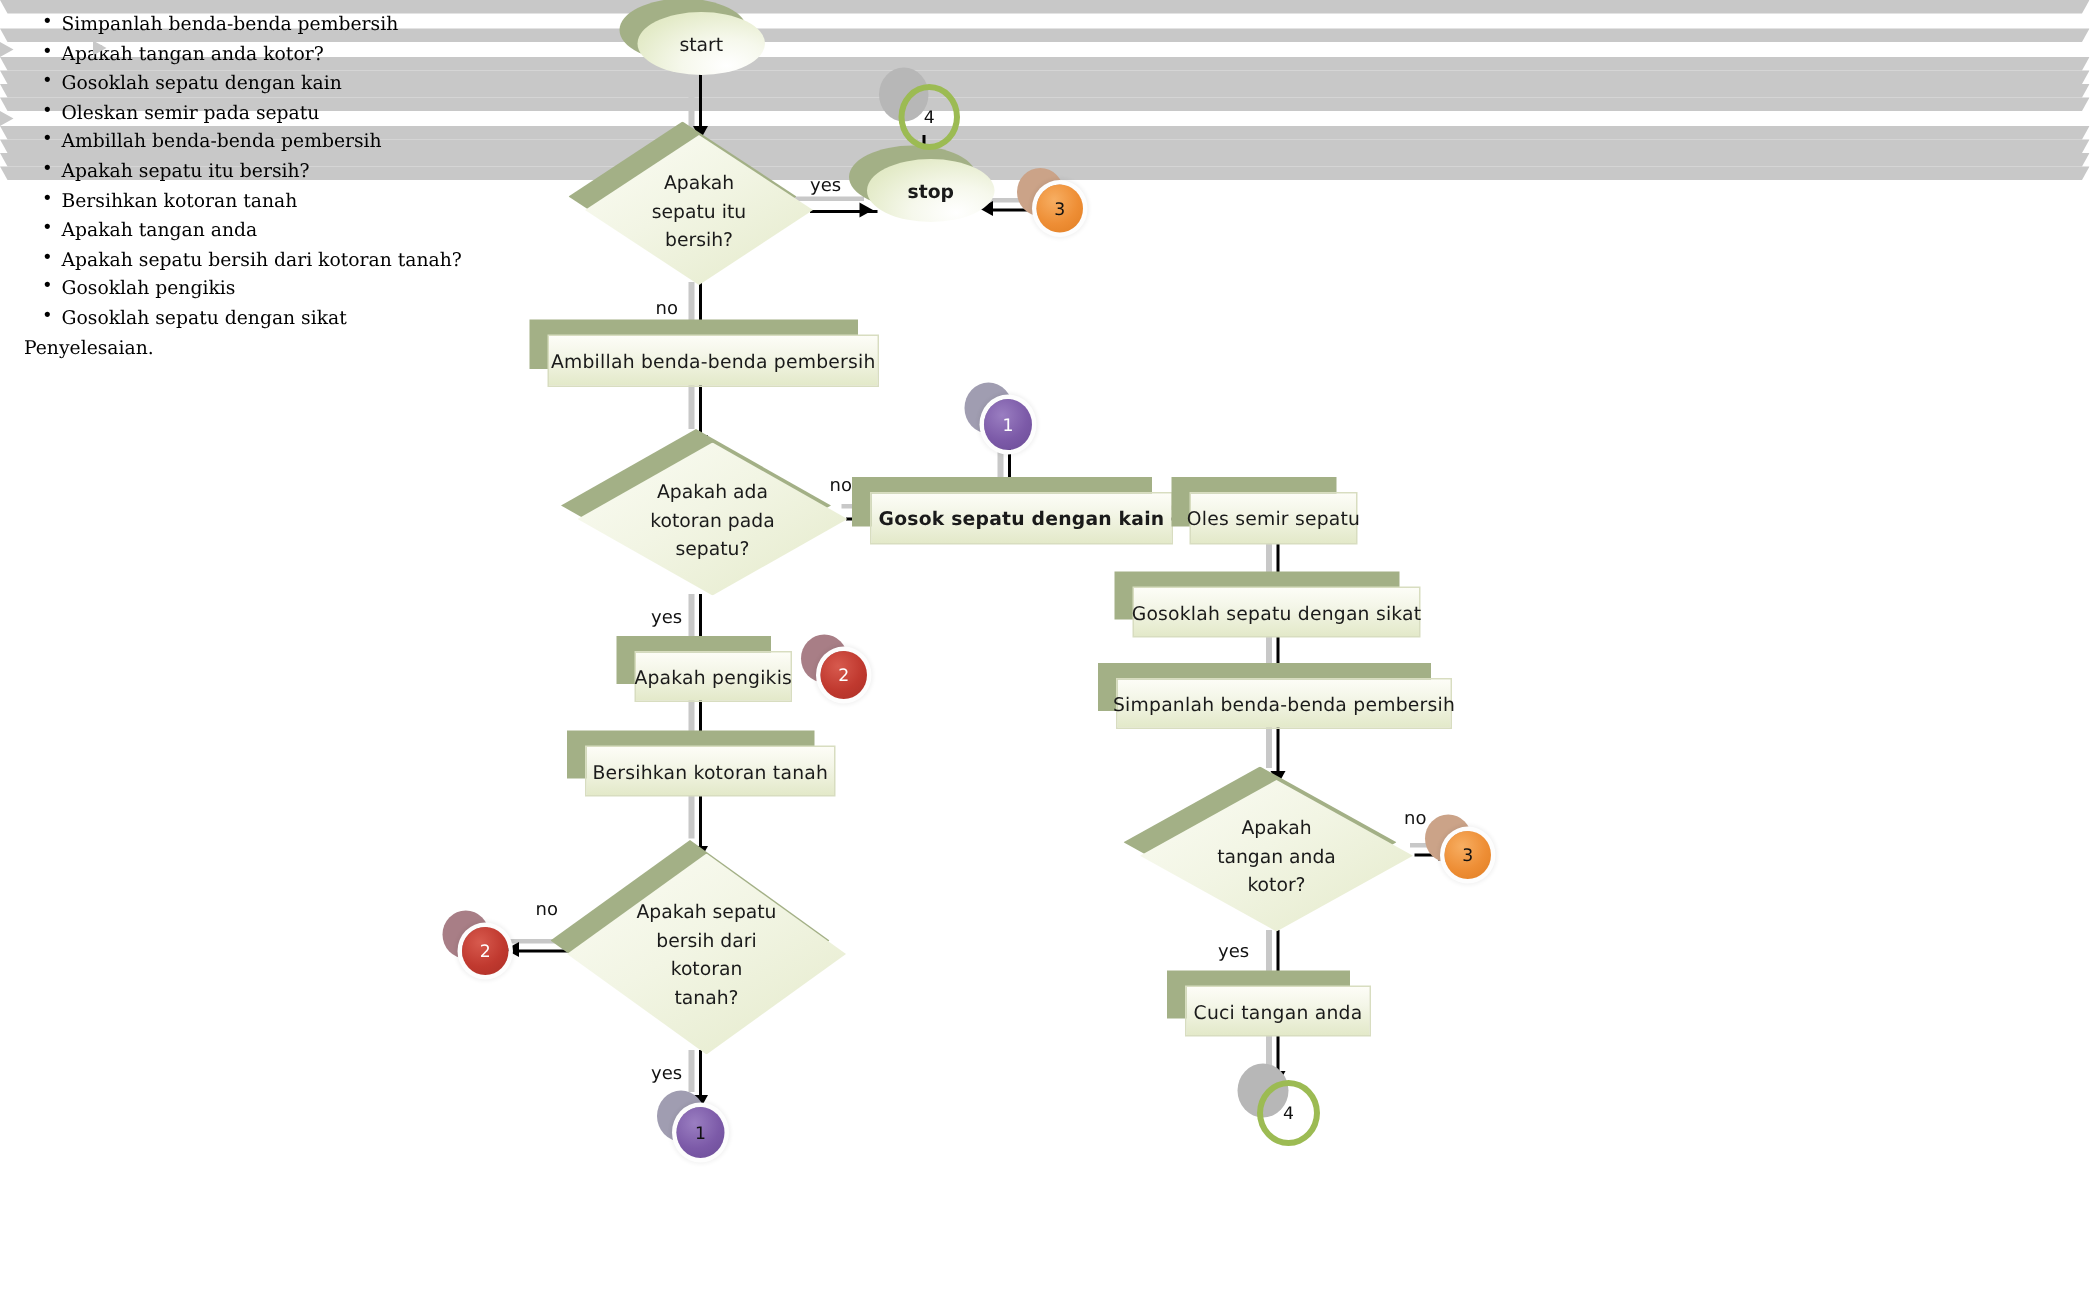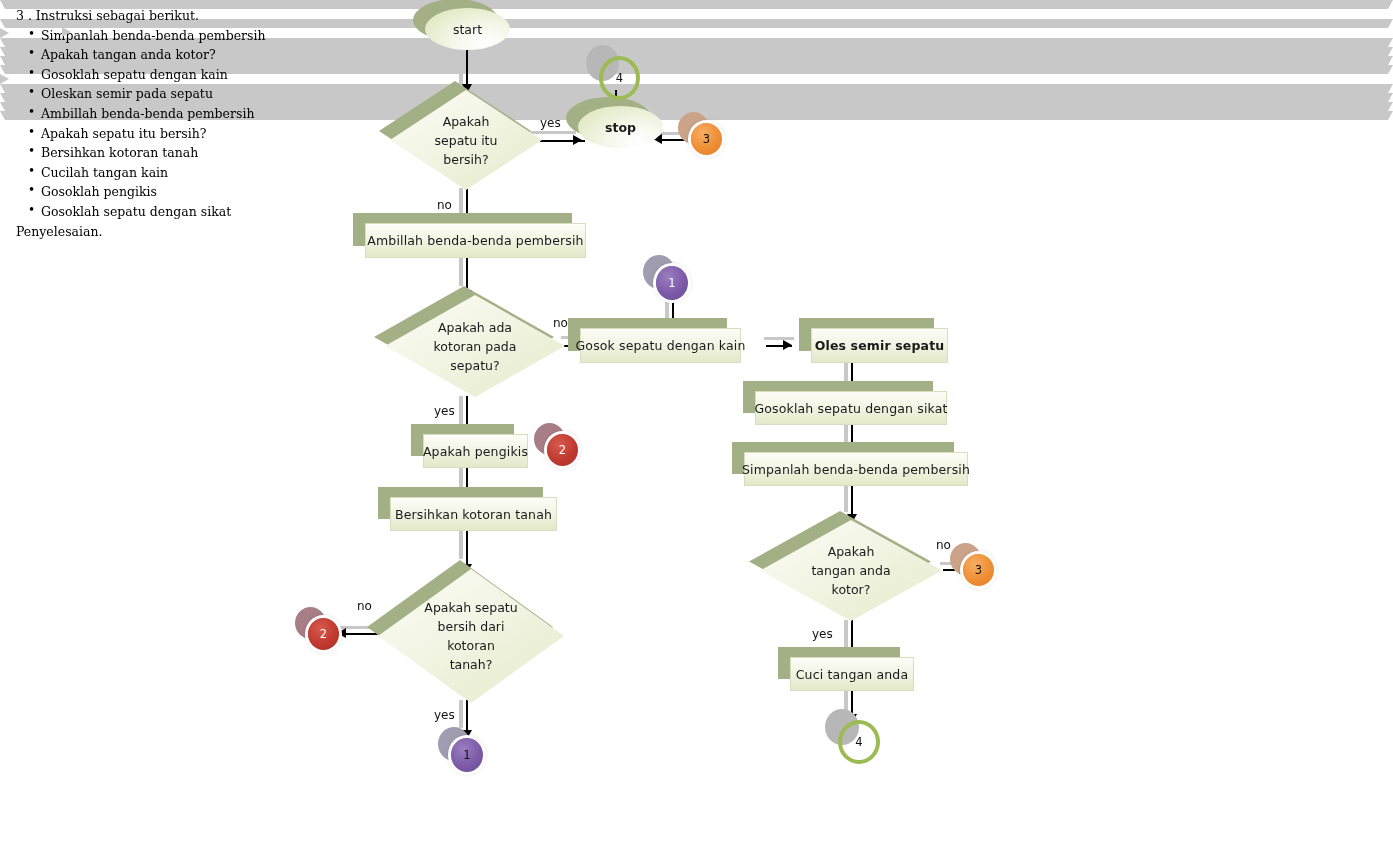--- a/index.html
+++ b/index.html
@@ -71,30 +71,30 @@
   .arwsh.right{border-top:5px solid transparent;border-bottom:5px solid transparent;border-left:9px solid #c8c8c8;}
 
   .edgelbl{position:absolute;font-size:12px;color:#111;font-family:"DejaVu Sans",sans-serif;}
 </style>
 </head>
 <body>
 
 <div id="canvas">
 
   <div id="textblock">
-    <p class="lead">3 . Instruksi sebagai berikut.</p>
     <ul>
       <li>Simpanlah benda-benda pembersih</li>
       <li>Apakah tangan anda kotor?</li>
       <li>Gosoklah sepatu dengan kain</li>
       <li>Oleskan semir pada sepatu</li>
       <li>Ambillah benda-benda pembersih</li>
       <li>Apakah sepatu itu bersih?</li>
       <li>Bersihkan kotoran tanah</li>
-      <li>Cucilah tangan kain</li>
+      <li>Apakah tangan anda</li>
+      <li>Apakah sepatu bersih dari kotoran tanah?</li>
       <li>Gosoklah pengikis</li>
       <li>Gosoklah sepatu dengan sikat</li>
     </ul>
     <p class="tail">Penyelesaian.</p>
   </div>
 
   <div class="lnsh lnv" style="left:459px;top:44px;width:4px;height:42px;"></div>
   <div class="arwsh down" style="left:455px;top:78px;"></div>
   <div class="ln lnv" style="left:466px;top:44px;height:48px;"></div>
   <div class="arw down" style="left:462px;top:84px;"></div>
@@ -254,28 +254,28 @@
     <div class="dshadow"></div>
     <div class="dface"></div>
     <div class="dlabel">
       <div>Apakah sepatu</div>
       <div>bersih dari</div>
       <div>kotoran</div>
       <div>tanah?</div>
     </div>
   </div>
 
-  <div class="procwrap" style="left:580px;top:328px;width:159px;height:33px;">
+  <div class="procwrap" style="left:580px;top:328px;width:200px;height:33px;font-weight:bold;">
     <div class="shadow"></div>
     <div class="face">
       <span>Gosok sepatu dengan kain</span>
     </div>
   </div>
 
-  <div class="procwrap" style="left:811px;top:328px;width:135px;height:33px;font-weight:bold;">
+  <div class="procwrap" style="left:793px;top:328px;width:110px;height:33px;">
     <div class="shadow"></div>
     <div class="face">
       <span>Oles semir sepatu</span>
     </div>
   </div>
 
   <div class="procwrap" style="left:755px;top:391px;width:190px;height:32px;">
     <div class="shadow"></div>
     <div class="face">
       <span>Gosoklah sepatu dengan sikat</span>

